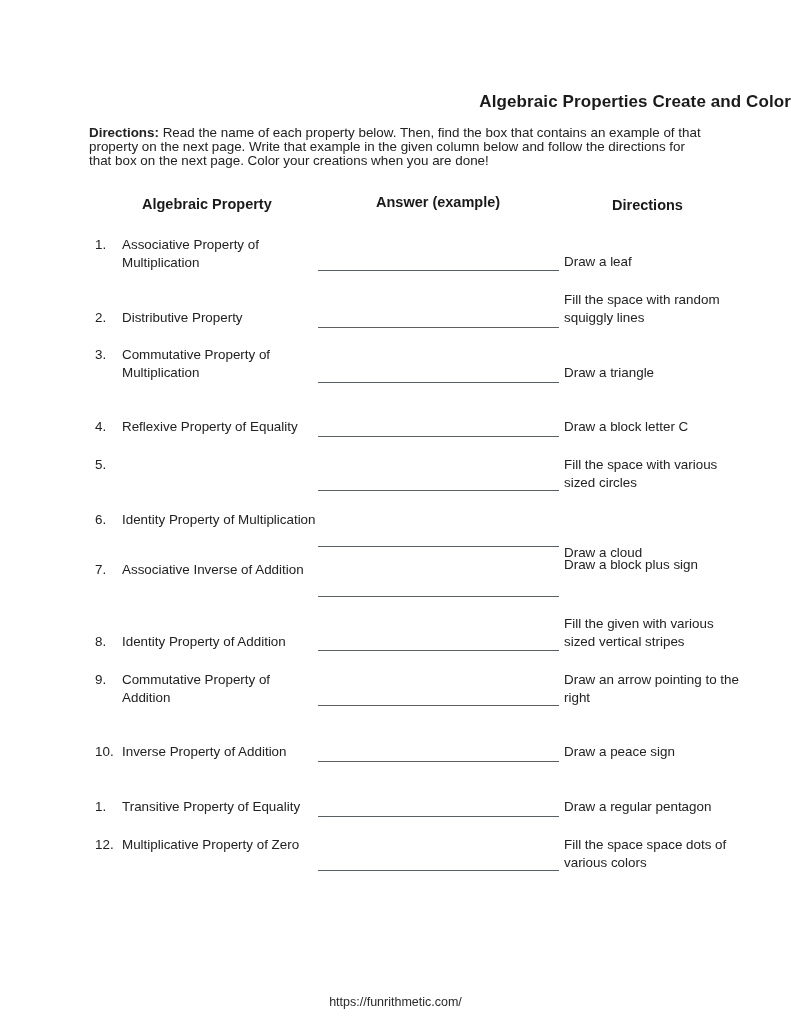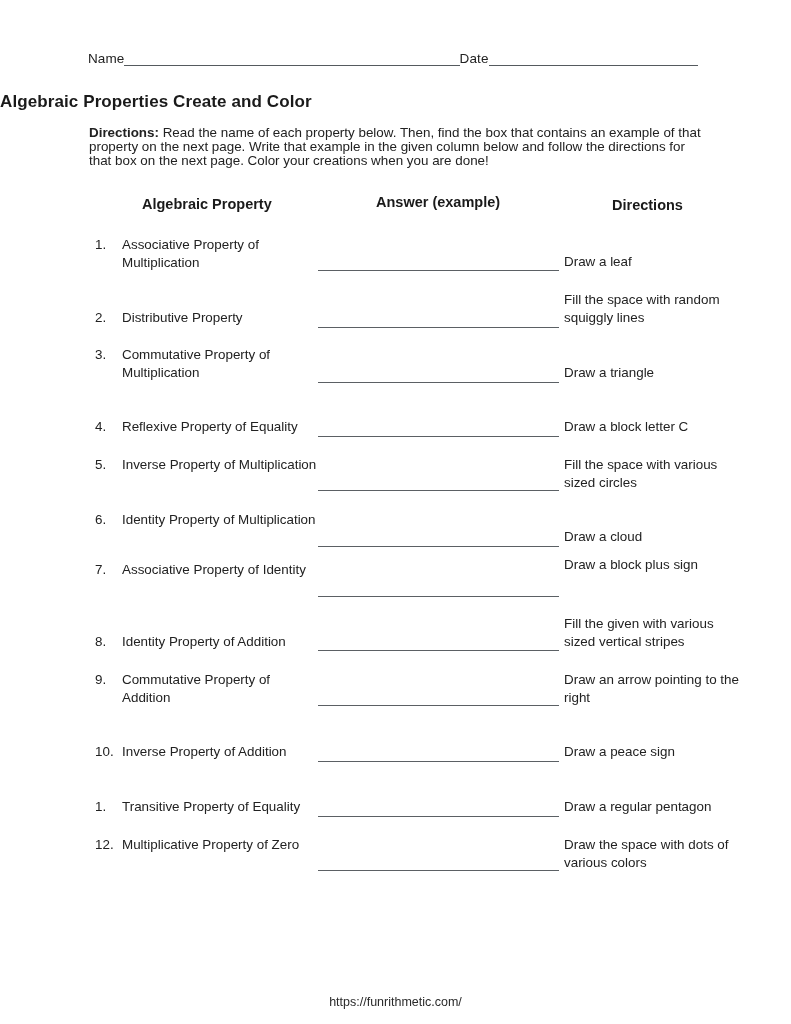--- a/index.html
+++ b/index.html
@@ -43,21 +43,21 @@
   }
   #nameline .rule.name  { width: 352px; }
   #nameline .rule.date  { width: 220px; }
 
   
   #title {
     position: absolute;
     left: 0;
     top: 92px;
     width: 791px;
-    text-align: left;
+    text-align: right;
     font-size: 17px;
     font-weight: bold;
     color: #1a1a1a;
     letter-spacing: 0.1px;
   }
 
   
   #directions {
     position: absolute;
     left: 89px;
@@ -127,26 +127,20 @@
     font-size: 12.5px;
     color: #2a2a2a;
     margin-top: 36px;
   }
 </style>
 </head>
 <body>
 
 <div id="page">
 
-  <div id="nameline">
-    <span class="lbl">Name</span>
-    <span class="rule name"></span>
-    <span class="lbl">Date</span>
-    <span class="rule date"></span>
-  </div>
 
   <div id="title">Algebraic Properties Create and Color</div>
 
   <div id="directions"><b>Directions:</b><span> Read the name of each property below.  Then, find the box that contains an example of that property on the next page.  Write that example in the given column below and follow the directions for that box on the next page.  Color your creations when you are done!</span></div>
 
   <div class="colhead" id="head-property">Algebraic Property</div>
   <div class="colhead" id="head-answer">Answer (example)</div>
   <div class="colhead" id="head-direction">Directions</div>
 
   <div class="row">
@@ -181,39 +175,38 @@
       <span class="num">4.</span>
       <span class="txt">Reflexive Property of Equality</span>
     </div>
     <div class="answer-rule" style="top:436px"></div>
     <div class="dirtext" style="top:418px">Draw a block letter C</div>
   </div>
 
   <div class="row">
     <div class="prop" style="top:456px">
       <span class="num">5.</span>
-      <span class="txt">Inverse Property of Multiplication</span>
     </div>
     <div class="answer-rule" style="top:490px"></div>
     <div class="dirtext" style="top:456px">Fill the space with various sized circles</div>
   </div>
 
   <div class="row">
     <div class="prop" style="top:511px">
       <span class="num">6.</span>
       <span class="txt">Identity Property of Multiplication</span>
     </div>
     <div class="answer-rule" style="top:546px"></div>
-    <div class="dirtext" style="top:528px">Draw a cloud</div>
+    <div class="dirtext" style="top:544px">Draw a cloud</div>
   </div>
 
   <div class="row">
     <div class="prop" style="top:561px">
       <span class="num">7.</span>
-      <span class="txt">Associative Property of Identity</span>
+      <span class="txt">Associative Inverse of Addition</span>
     </div>
     <div class="answer-rule" style="top:596px"></div>
     <div class="dirtext" style="top:556px">Draw a block plus sign</div>
   </div>
 
   <div class="row">
     <div class="prop" style="top:633px">
       <span class="num">8.</span>
       <span class="txt">Identity Property of Addition</span>
     </div>
@@ -247,18 +240,18 @@
     <div class="answer-rule" style="top:816px"></div>
     <div class="dirtext" style="top:798px">Draw a regular pentagon</div>
   </div>
 
   <div class="row">
     <div class="prop" style="top:836px">
       <span class="num">12.</span>
       <span class="txt">Multiplicative Property of Zero</span>
     </div>
     <div class="answer-rule" style="top:870px"></div>
-    <div class="dirtext" style="top:836px">Draw the space with dots of various colors</div>
+    <div class="dirtext" style="top:836px">Fill the space space dots of various colors</div>
   </div>
 
   <div id="footer">https://funrithmetic.com/</div>
 
 </div>
 
 </body></html>

